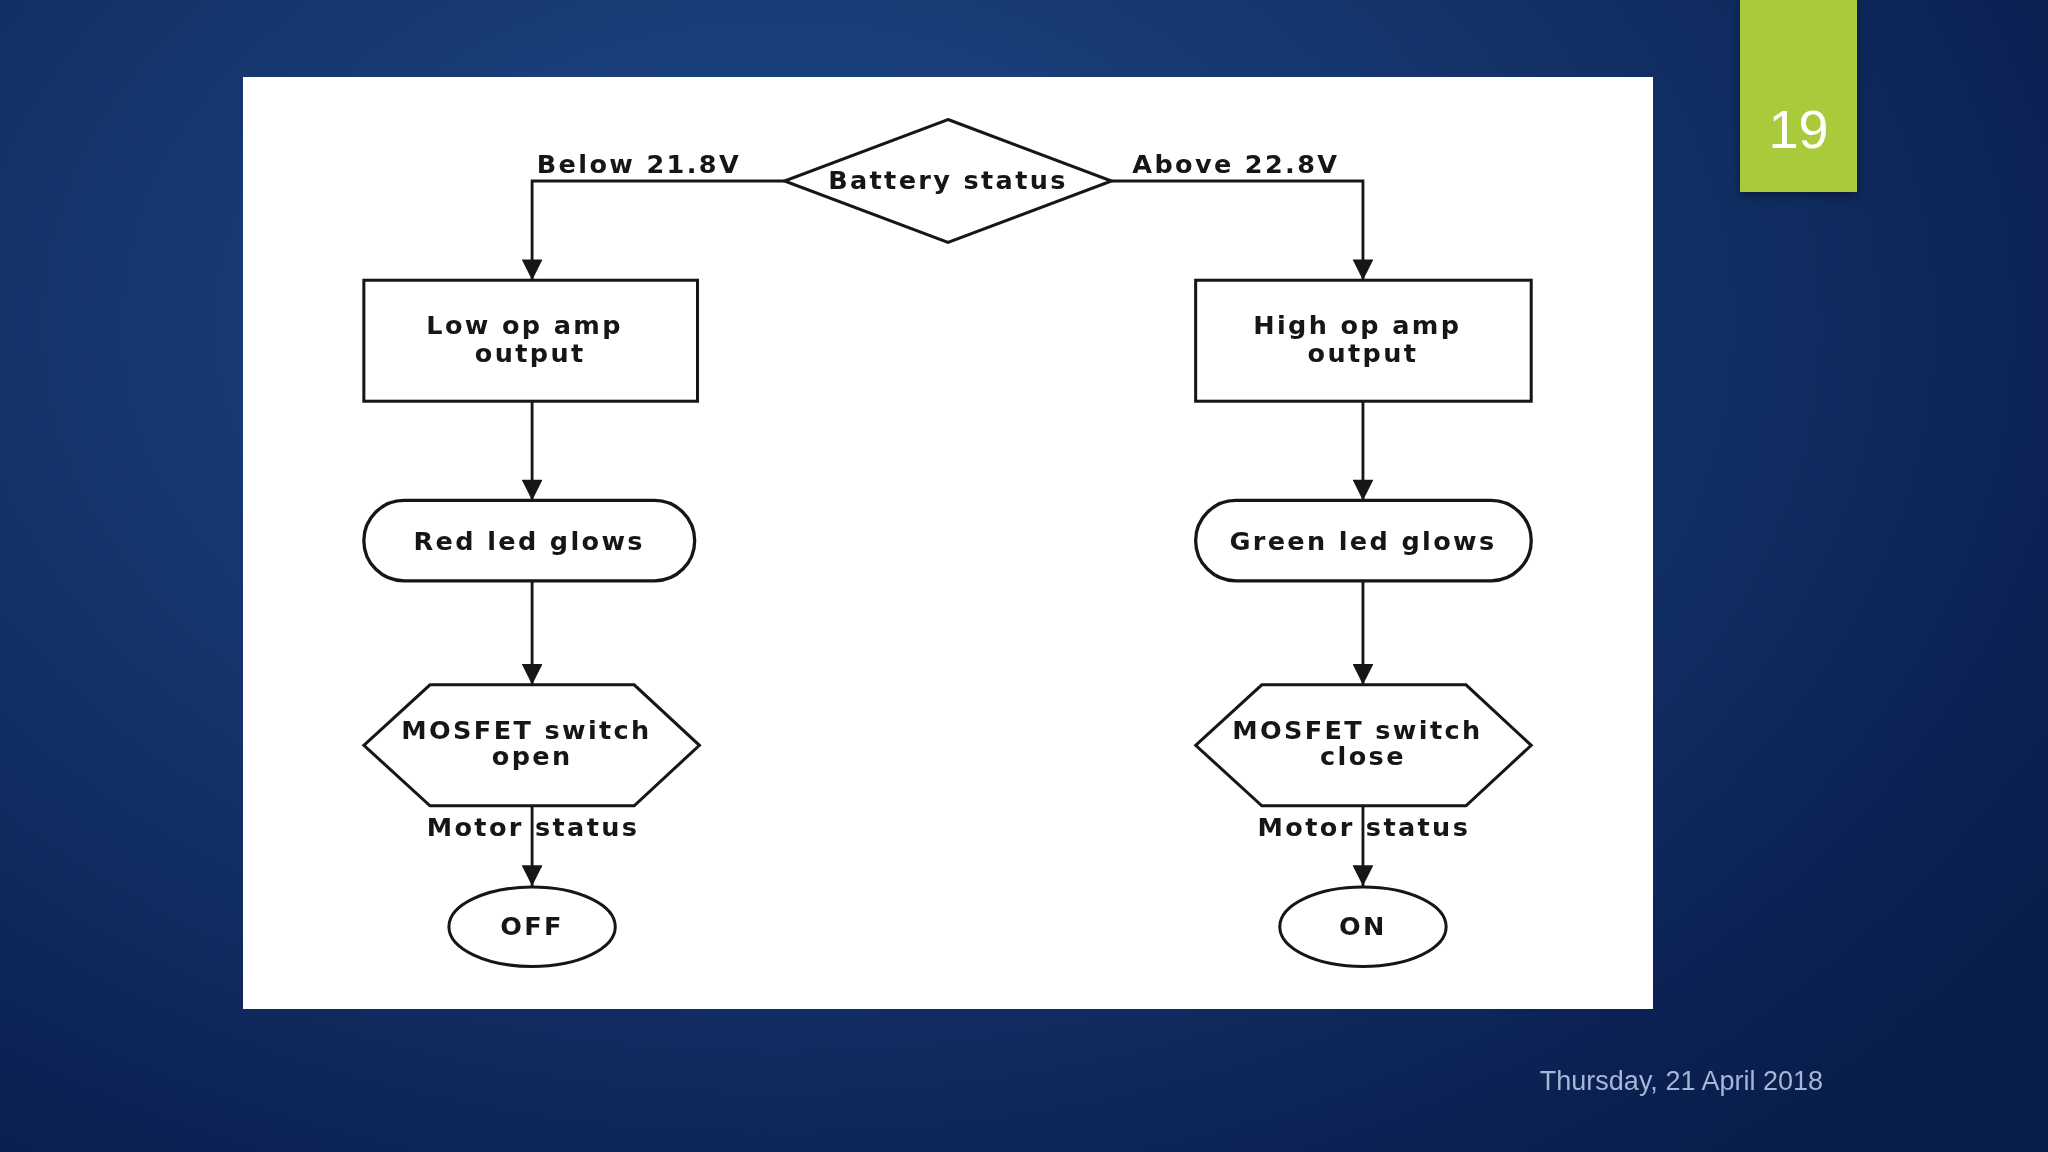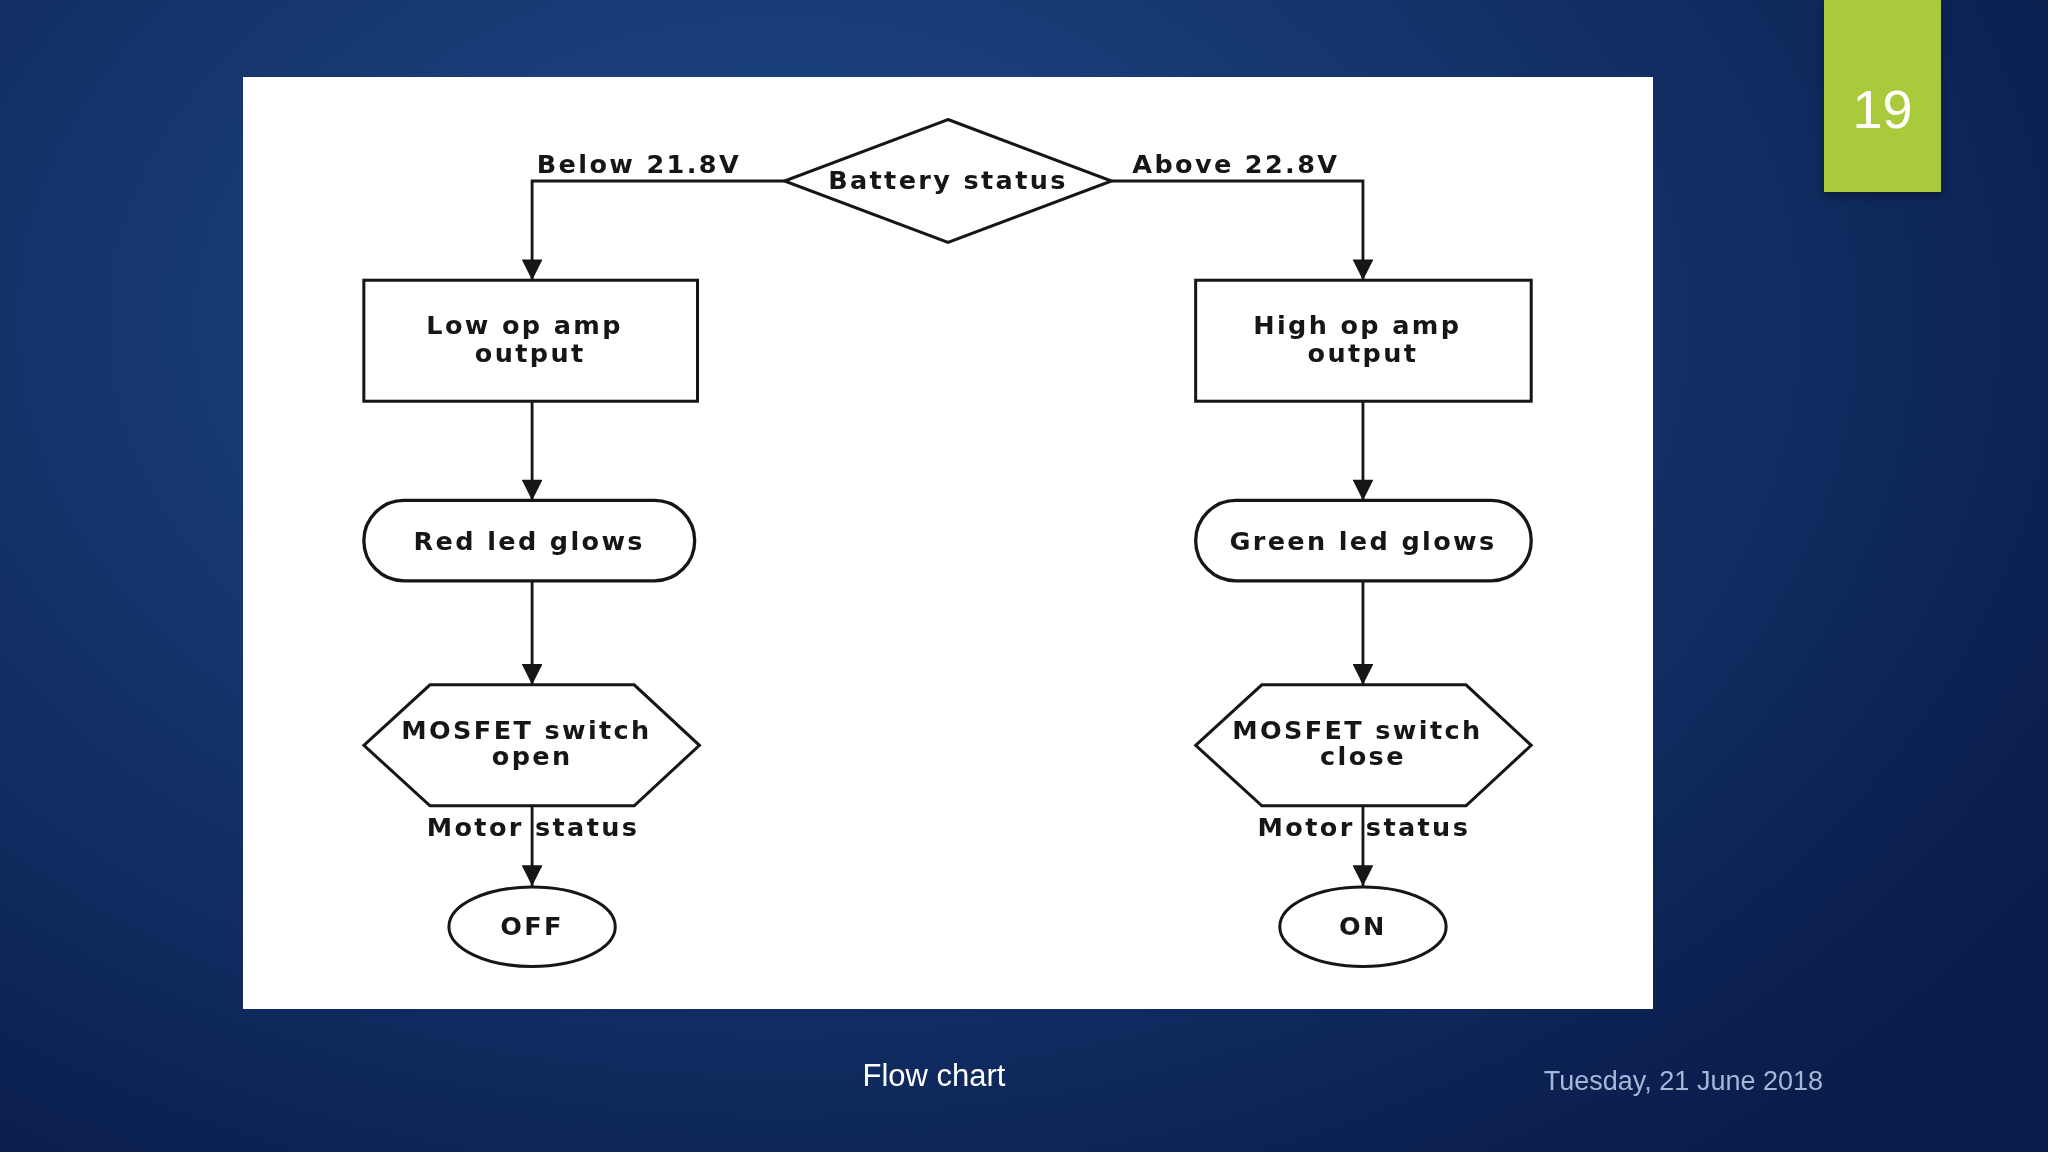--- a/index.html
+++ b/index.html
@@ -21,24 +21,24 @@
   .stadium{stroke-width:3.5px;}
   .conn{fill:none;stroke:var(--line,#161616);stroke-width:3px;}
   .fct{
     font-family:"DejaVu Sans","Liberation Sans",sans-serif;
     font-weight:bold;font-size:27px;fill:#161616;
     letter-spacing:2.5px;text-anchor:middle;
   }
   .fct.start{text-anchor:start;}
 
   .badge{
-    position:absolute;left:1824px;top:0;width:117px;height:192px;
+    position:absolute;left:1740px;top:0;width:117px;height:192px;
     background:var(--badge,#a9ca3a);
     display:flex;align-items:flex-end;justify-content:center;
-    padding-bottom:56px;box-sizing:border-box;
+    padding-bottom:36px;box-sizing:border-box;
     box-shadow:0 4px 9px rgba(0,0,0,0.35);
   }
   .badge span{
     color:#ffffff;font-size:54px;line-height:1;font-weight:300;
     font-family:"Liberation Sans",sans-serif;
   }
   .caption{
     position:absolute;left:233px;top:1058px;width:1402px;
     text-align:center;color:#ffffff;font-size:31px;font-weight:400;
   }
@@ -113,17 +113,16 @@
 
       <ellipse class="shape" cx="1144" cy="899" rx="88" ry="42"></ellipse>
       <text class="fct" x="1144" y="908">ON</text>
     </svg>
   </div>
 
   <div class="badge">
     <span>19</span>
   </div>
 
-  <div class="caption">Flow chart</div>
 
-  <div class="date">Tuesday, 21 June 2018</div>
+  <div class="date">Thursday, 21 April 2018</div>
 
 </div>
 
 </body></html>

